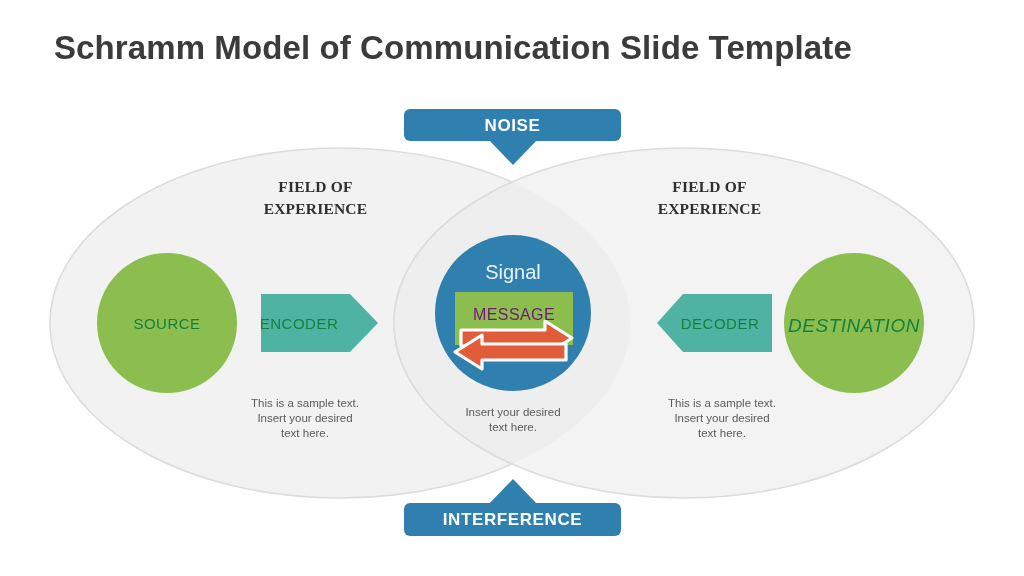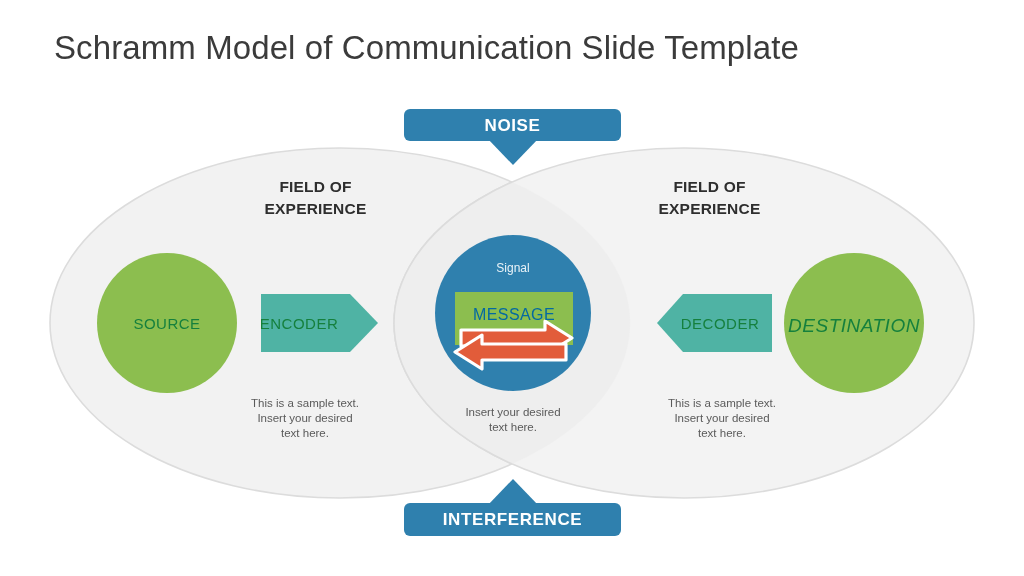--- a/index.html
+++ b/index.html
@@ -18,21 +18,21 @@
     background: #ffffff;
     overflow: hidden;
   }
 
   
   .slide-title {
     position: absolute;
     left: 54px;
     top: 29px;
     font-size: 33px;
-    font-weight: 400;
+    font-weight: 700;
     color: #3b3b3b;
     letter-spacing: 0.1px;
     white-space: nowrap;
   }
 
   
   #canvas {
     position: absolute;
     left: 0;
     top: 0;
@@ -45,20 +45,21 @@
     position: absolute;
     text-align: center;
     line-height: 1.18;
     white-space: pre;
   }
   .foe {
     font-size: 15.5px;
     font-weight: bold;
     color: #2e2e2e;
     letter-spacing: 0.2px;
+    font-family: Liberation Serif, serif;
   }
   .shape-label {
     color: #15803d;
     font-size: 15px;
     letter-spacing: 0.5px;
   }
   .shape-label.small {
     font-size: 19px;
     font-style: italic;
   }
@@ -68,24 +69,24 @@
     line-height: 1.32;
   }
   .banner-label {
     color: #ffffff;
     font-size: 17px;
     font-weight: bold;
     letter-spacing: 0.6px;
   }
   .signal-label {
     color: #e8f2f8;
-    font-size: 12px;
+    font-size: 20px;
   }
   .message-label {
-    color: #0369a1;
+    color: #701a75;
     font-size: 16px;
     letter-spacing: 0.4px;
   }
 </style>
 </head>
 <body>
 
 <div id="slide">
 
   <div class="slide-title">Schramm Model of Communication Slide Template</div>

